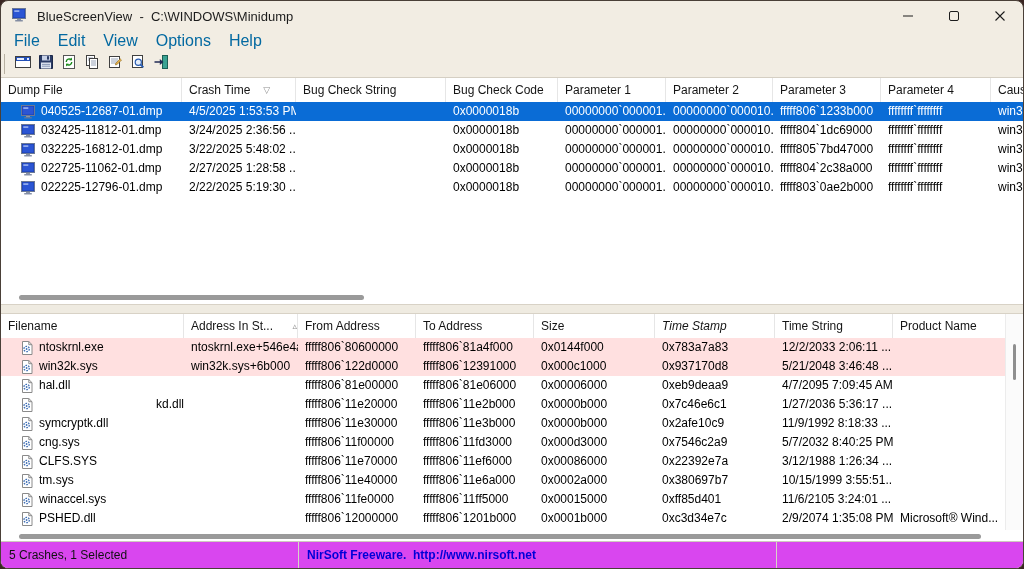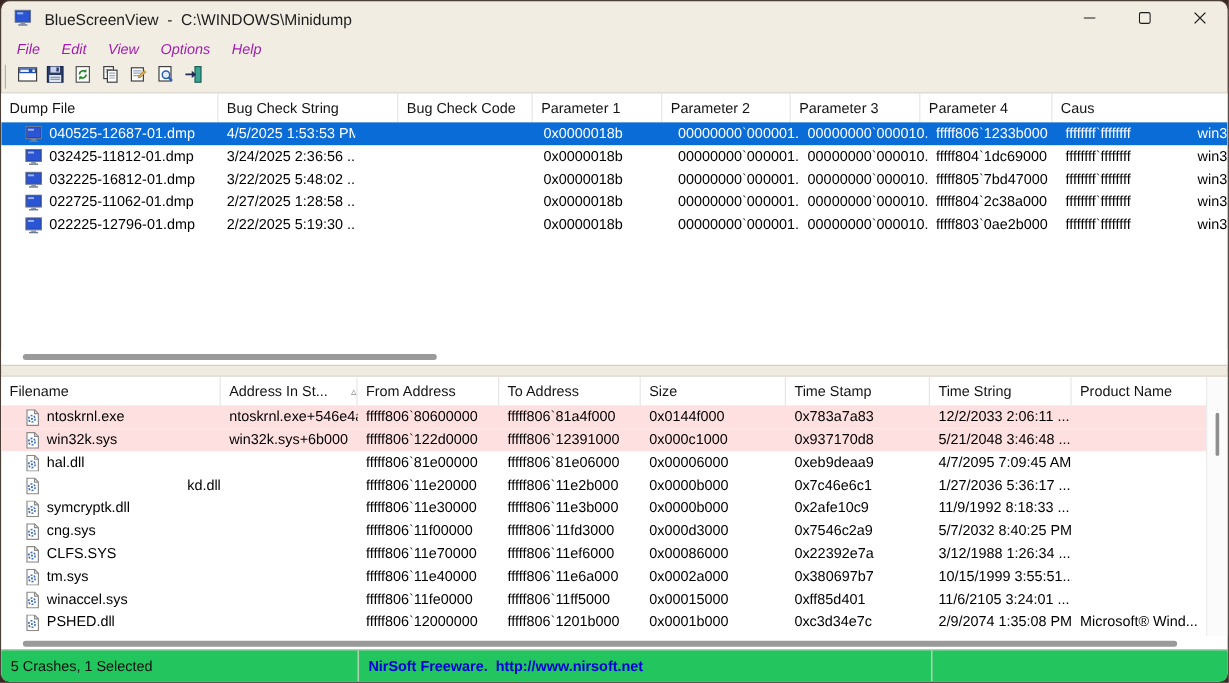--- a/index.html
+++ b/index.html
@@ -7,21 +7,21 @@
   .window{position:relative;width:1024px;height:569px;box-sizing:border-box;background:#f2ede3;
           border:1px solid #4a4038;border-radius:8px;overflow:hidden;}
   
   .titlebar{position:absolute;top:0;left:0;right:0;height:30px;display:flex;align-items:center;}
   .appicon{margin-left:11px;width:16px;height:16px;display:flex;}
   .title{margin-left:9px;font-size:13px;color:#1c1c1c;white-space:pre;}
   .wincontrols{position:absolute;right:0;top:0;height:30px;display:flex;}
   .wbtn{width:46px;height:30px;display:flex;align-items:center;justify-content:center;cursor:default;}
   
   .menubar{position:absolute;top:30px;left:0;right:0;height:20px;display:flex;align-items:center;padding-left:4px;}
-  .menuitem{font-size:12px;color:#a21caf;padding:2px 9px;font-style:italic;}
+  .menuitem{font-size:16px;color:#0369a1;padding:2px 9px;}
   
   .toolbar{position:absolute;top:50px;left:0;right:0;height:26px;display:flex;align-items:center;border-bottom:1px solid #d5cfc3;}
   .grip{width:2px;height:20px;border-left:1px solid #b8b1a2;margin-left:3px;margin-right:4px;}
   .tbtn{width:23px;height:22px;display:flex;align-items:center;justify-content:center;}
   
   .pane{position:absolute;left:0;right:0;background:#fff;overflow:hidden;}
   .pane-upper{top:77px;height:226px;}
   .pane-lower{top:313px;height:216px;}
   .hdr{position:absolute;top:0;left:0;right:0;height:24px;display:flex;background:#fff;border-bottom:1px solid #e0e0e0;}
   .hcell{box-sizing:border-box;height:24px;display:flex;align-items:center;padding-left:7px;
@@ -38,21 +38,21 @@
   .cell .ric{display:flex;flex-shrink:0;}
   
   .hscroll{position:absolute;left:0;height:13px;background:#fff;}
   .hscroll .thumb{position:absolute;top:4px;height:5px;background:#9a9a9a;border-radius:3px;}
   .hscroll-upper{bottom:0;right:0;}
   .hscroll-lower{top:529px;right:0;height:13px;}
   .splitter{position:absolute;top:303px;left:0;right:0;height:10px;background:#efebe1;border-top:1px solid #d8d2c6;border-bottom:1px solid #d8d2c6;box-sizing:border-box;}
   .vscroll{position:absolute;top:0;right:0;bottom:0;width:17px;background:#fbfbfb;border-left:1px solid #ececec;}
   .vscroll .thumb{position:absolute;left:7px;top:30px;width:3px;height:36px;background:#8f8f8f;border-radius:2px;}
   
-  .statusbar{position:absolute;left:0;right:0;bottom:0;height:26px;background:#22c55e;border-top:1px solid #cfc9bd;
+  .statusbar{position:absolute;left:0;right:0;bottom:0;height:26px;background:#d946ef;border-top:1px solid #cfc9bd;
              display:flex;align-items:center;font-size:12px;color:#111;}
   .spanel1{width:298px;padding-left:8px;box-sizing:border-box;border-right:1px solid #d8d2c6;height:100%;display:flex;align-items:center;}
   .spanel2{width:478px;padding-left:8px;box-sizing:border-box;border-right:1px solid #d8d2c6;height:100%;display:flex;align-items:center;}
   .spanel2 .link{color:#0000d8;font-weight:bold;white-space:pre;}
   .spanel3{flex:1;height:100%;}
 </style>
 </head>
 <body>
 
 <div class="window">
@@ -158,20 +158,24 @@
             <path d="M6.8 5 L10.5 8 6.8 11 z" fill="#202a55"></path>
           </svg></span>
       </div>
     </div>
 
   <div class="pane pane-upper" id="upper-pane">
     <div class="hdr" id="upper-hdr">
         <div class="hcell" style="width: 181px;">
           <span>Dump File</span>
         </div>
+        <div class="hcell" style="width: 114px;">
+          <span>Crash Time</span>
+          <span class="sortg">▽</span>
+        </div>
         <div class="hcell" style="width: 150px;">
           <span>Bug Check String</span>
         </div>
         <div class="hcell" style="width: 112px;">
           <span>Bug Check Code</span>
         </div>
         <div class="hcell" style="width: 108px;">
           <span>Parameter 1</span>
         </div>
         <div class="hcell" style="width: 107px;">
@@ -317,21 +321,21 @@
         </div>
         <div class="hcell" style="width: 118px;">
           <span>From Address</span>
         </div>
         <div class="hcell" style="width: 118px;">
           <span>To Address</span>
         </div>
         <div class="hcell" style="width: 121px;">
           <span>Size</span>
         </div>
-        <div class="hcell" style="width: 120px;">
+        <div class="hcell" style="width: 120px; font-style: italic;">
           <span>Time Stamp</span>
         </div>
         <div class="hcell" style="width: 118px;">
           <span>Time String</span>
         </div>
         <div class="hcell last" style="width: 115px;">
           <span>Product Name</span>
         </div>
       </div>
     <div class="rows" id="lower-rows" style="right:17px;">

